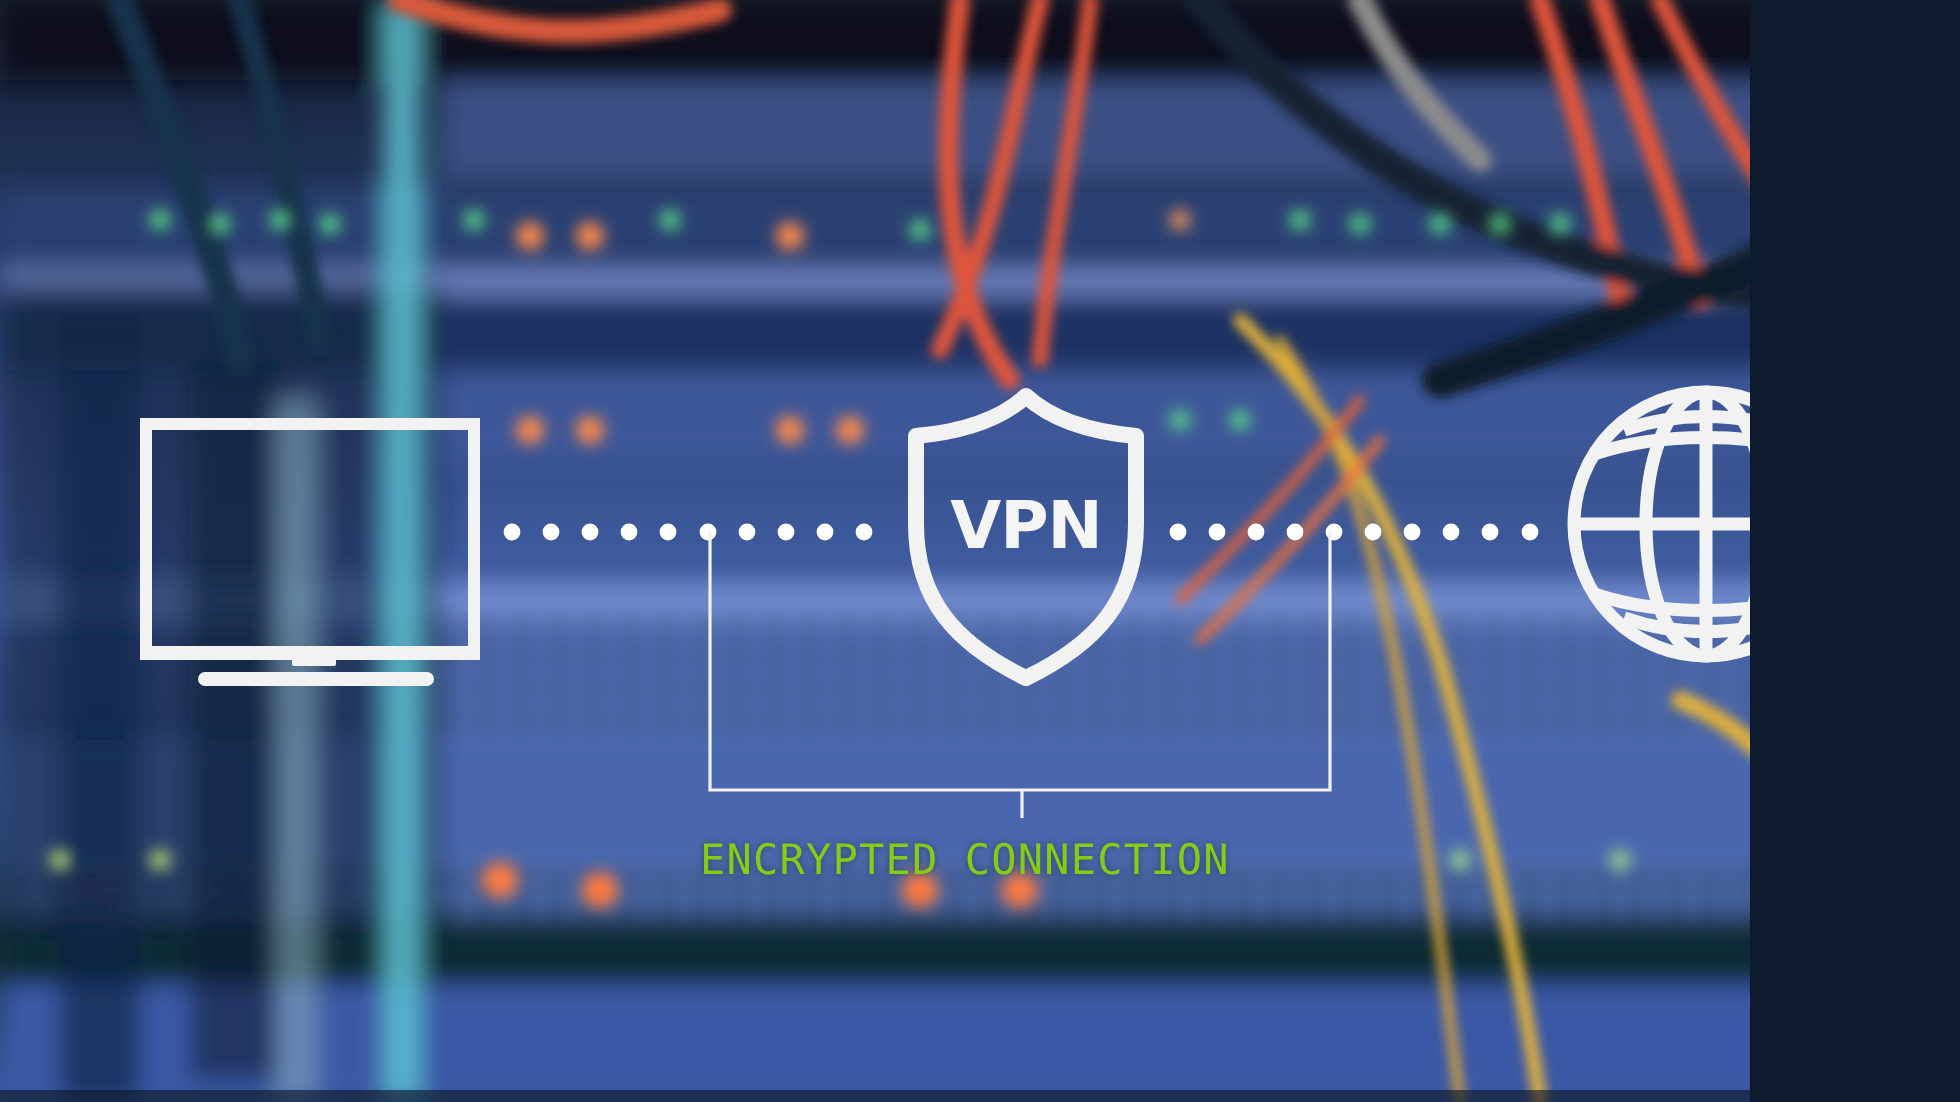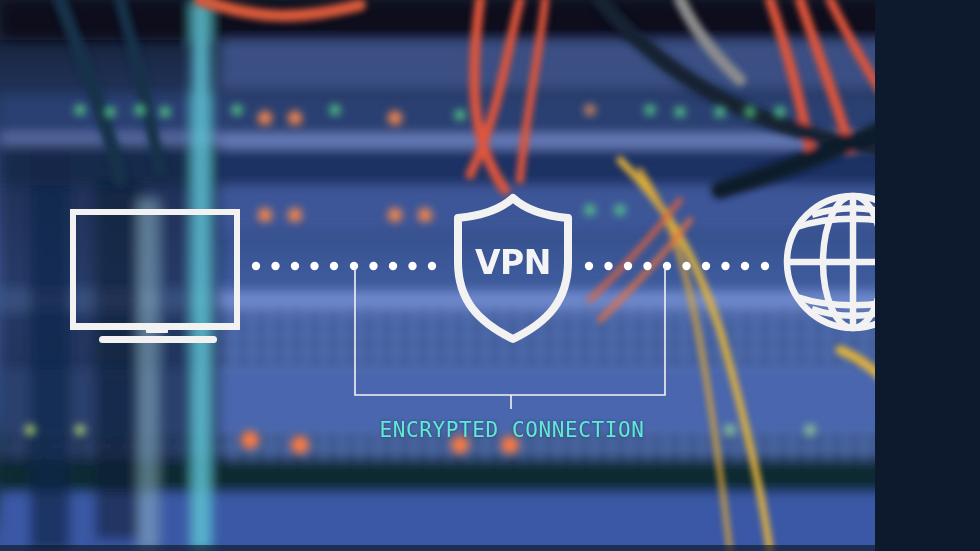--- a/index.html
+++ b/index.html
@@ -3,24 +3,23 @@
 <meta charset="utf-8">
 <style>
   html, body { margin: 0; padding: 0; }
   body { width: 980px; height: 551px; overflow: hidden; background: #0d1a2e; }
   .stage { position: relative; width: 875px; height: 551px; overflow: hidden; }
   .bg { position: absolute; inset: 0; }
   .overlay { position: absolute; inset: 0; }
   .caption {
     position: absolute; left: 350px; top: 417px; width: 324px;
     font-family: "DejaVu Sans Mono", "Liberation Mono", monospace;
-    font-size: 21px; letter-spacing: 0.6px; color: #5eead4;
+    font-size: 21px; letter-spacing: 0.6px; color: #84cc16;
     white-space: nowrap; line-height: 26px;
     text-shadow: 0 0 3px rgba(0,0,0,0.35);
-    text-align: center;
   }
 </style>
 </head>
 <body>
 
 <div class="stage">
 
   <svg class="bg" width="980" height="551" viewBox="0 0 980 551">
     <defs>
       <filter id="blur8" x="-20%" y="-20%" width="140%" height="140%">

